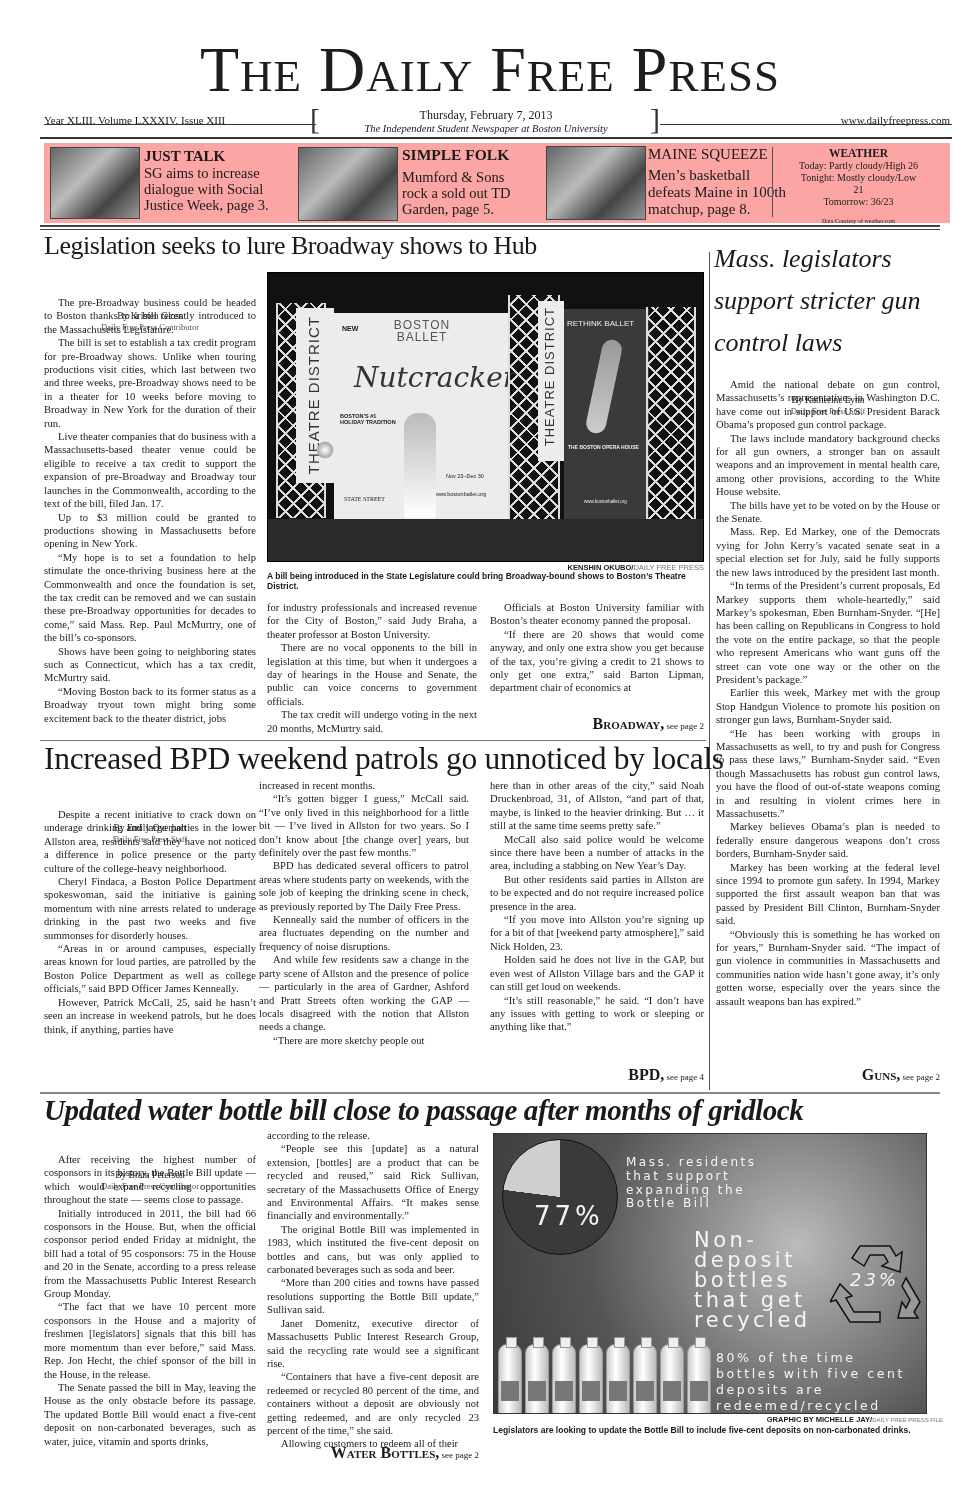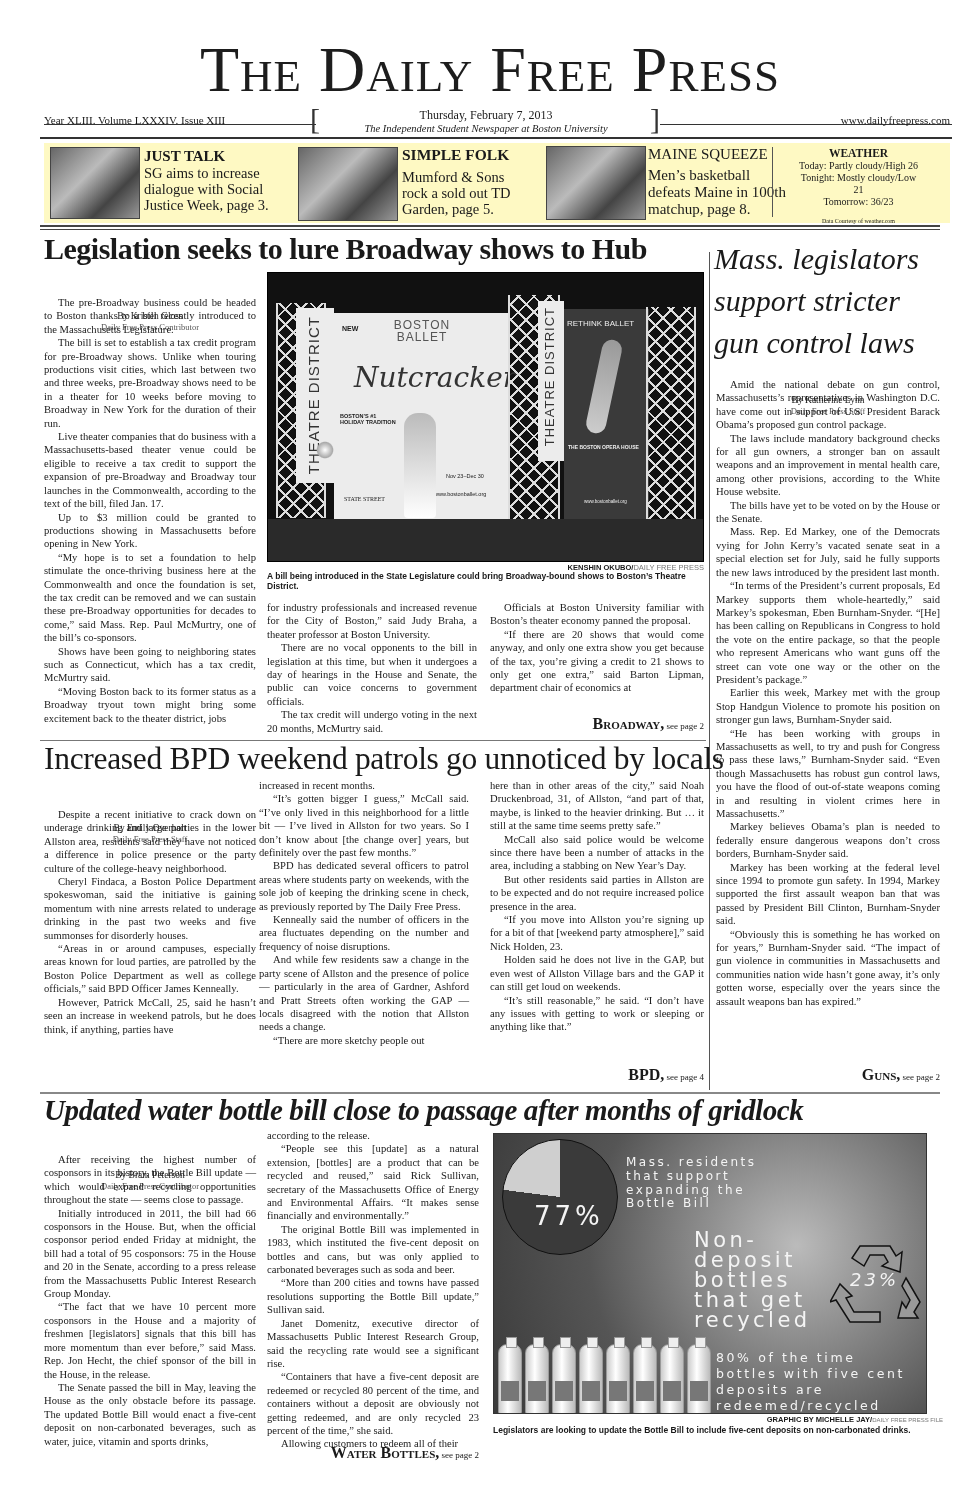--- a/index.html
+++ b/index.html
@@ -13,32 +13,32 @@
   .meta-left { left: 44px; top: 114px; font-size: 11px; }
   .meta-right { right: 20px; top: 114px; font-size: 11px; }
   .meta-line { top: 124px; height: 1px; background: #333; }
   .date-box { left: 318px; top: 108px; width: 336px; text-align: center; }
   .date-box .d { font-size: 12px; }
   .date-box .t { font-size: 10.5px; font-style: italic; }
   .bracket { font-size: 30px; line-height: 1; top: 104px; color: #333; font-weight: 300; }
   .rule-thick { left: 40px; width: 900px; height: 2px; background: #333; }
 
   
-  .teasers { left: 44px; top: 143px; width: 906px; height: 80px; background: #fef9c3; }
+  .teasers { left: 44px; top: 143px; width: 906px; height: 80px; background: #fca5a5; }
   .teaser-img { position: absolute; border: 1px solid #444; background: linear-gradient(135deg,#666,#bbb 40%,#444 70%,#999); }
   .teaser-title { position: absolute; font-weight: bold; font-size: 15px; line-height: 1; }
   .teaser-text { position: absolute; font-size: 14.5px; line-height: 16px; }
   .weather { position: absolute; right: 2px; top: 4px; width: 148px; text-align: center; font-size: 10px; line-height: 12px; border-left: 1px solid #555; padding-left: 24px; height: 70px; }
   .weather .wt { font-weight: bold; font-size: 11.5px; margin-bottom: 1px; }
   .weather .src { font-size: 6px; margin-top: 7px; }
   .double-rule { left: 40px; width: 900px; height: 5px; border-top: 2px solid #444; border-bottom: 1px solid #444; }
 
   
-  .h-broadway { left: 44px; top: 232px; font-size: 30px; font-weight: bold; letter-spacing: -0.5px; line-height: 1.1; }
-  .h-guns { left: 714px; top: 238px; width: 226px; font-size: 30px; font-style: italic; line-height: 42px; }
+  .h-broadway { left: 44px; top: 232px; font-size: 26px; font-weight: normal; letter-spacing: -0.5px; line-height: 1.1; }
+  .h-guns { left: 714px; top: 238px; width: 226px; font-size: 26px; font-style: italic; line-height: 42px; }
   .h-bpd { left: 44px; top: 742px; font-size: 31.5px; line-height: 1.1; letter-spacing: -0.3px; }
   .h-water { left: 44px; top: 1095px; font-size: 29px; font-weight: bold; font-style: italic; line-height: 1.1; letter-spacing: -0.4px; }
 
   
   .col { font-size: 10.6px; line-height: 13.4px; text-align: justify; }
   .col p { text-indent: 14px; }
   .col p.noind { text-indent: 0; }
   .byline { text-align: center; font-size: 9.5px; line-height: 11px; }
   .byline .n { font-weight: normal; margin-top: 40px; }
   .byline .r { font-size: 8.5px; color: #555; }

